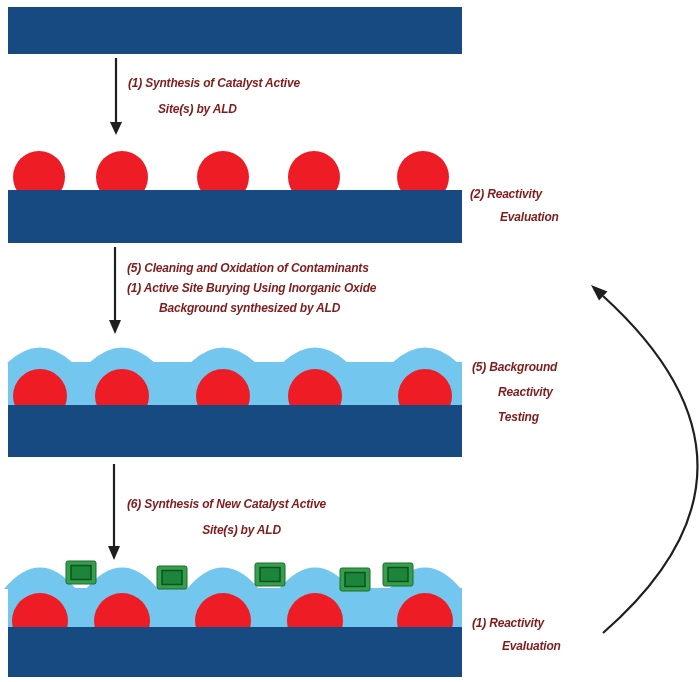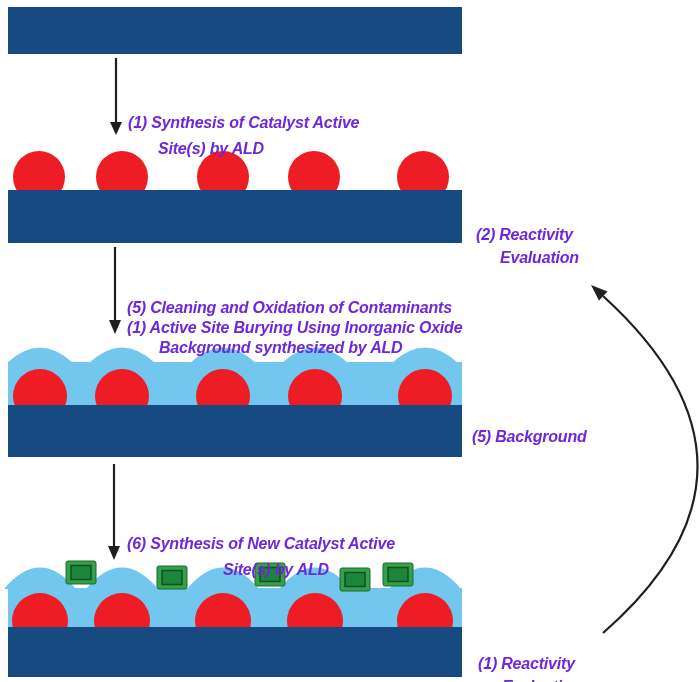--- a/index.html
+++ b/index.html
@@ -8,29 +8,28 @@
     width:700px;height:682px;
     background:#ffffff;
     font-family:"Liberation Sans", sans-serif;
     overflow:hidden;
   }
   #shapes{position:absolute;left:0;top:0;}
   .txt{
     position:absolute;
     font-weight:700;
     font-style:italic;
-    font-size:16px;
-    color:#6d28d9;
+    font-size:12px;
+    color:#7f1d1d;
     white-space:nowrap;
     letter-spacing:-0.2px;
-    margin-top:40px;
   }
   .lh26{line-height:26px;}
   .lh25{line-height:25px;}
-  .lh23{line-height:23px;text-align:center;}
+  .lh23{line-height:23px;}
   .lh20{line-height:20px;}
   .ind26{padding-left:26px;}
   .ind30{padding-left:30px;font-style:italic;}
   .ind32{padding-left:32px;}
 </style>
 </head>
 <body>
 
 <div id="canvas">
 
@@ -129,22 +128,24 @@
     <div>(2) Reactivity</div>
     <div class="ind30">Evaluation</div>
   </div>
 
   <div class="txt lh20" style="left:127px;top:258px;">
     <div>(5) Cleaning and Oxidation of Contaminants</div>
     <div>(1) Active Site Burying Using Inorganic Oxide</div>
     <div class="ind32">Background synthesized by ALD</div>
   </div>
 
-  <div class="txt lh25" style="left:472px;top:384px;">
+  <div class="txt lh25" style="left:472px;top:355px;">
     <div>(5) Background</div>
+    <div class="ind26">Reactivity</div>
+    <div class="ind26">Testing</div>
   </div>
 
   <div class="txt lh26" style="left:127px;top:491px;text-align:center;">
     <div>(6) Synthesis of New Catalyst Active</div>
     <div class="ind30">Site(s) by ALD</div>
   </div>
 
   <div class="txt lh23" style="left:472px;top:612px;">
     <div>(1) Reactivity</div>
     <div class="ind30">Evaluation</div>

